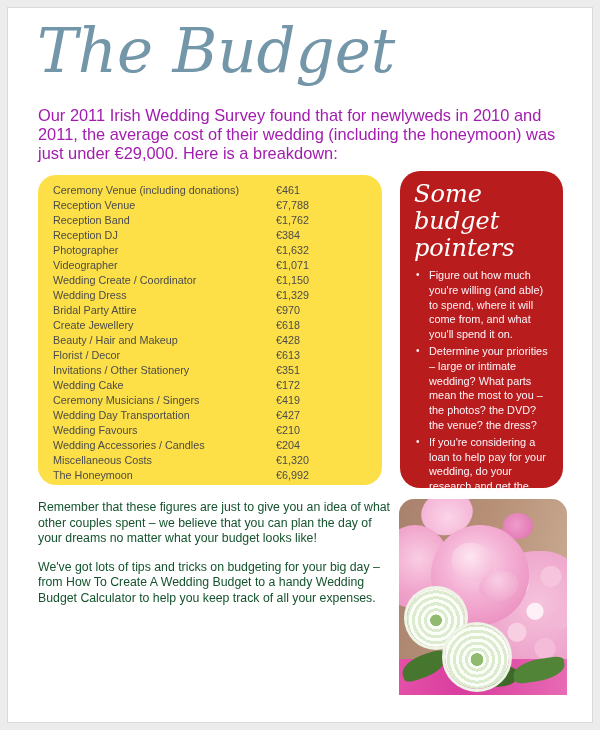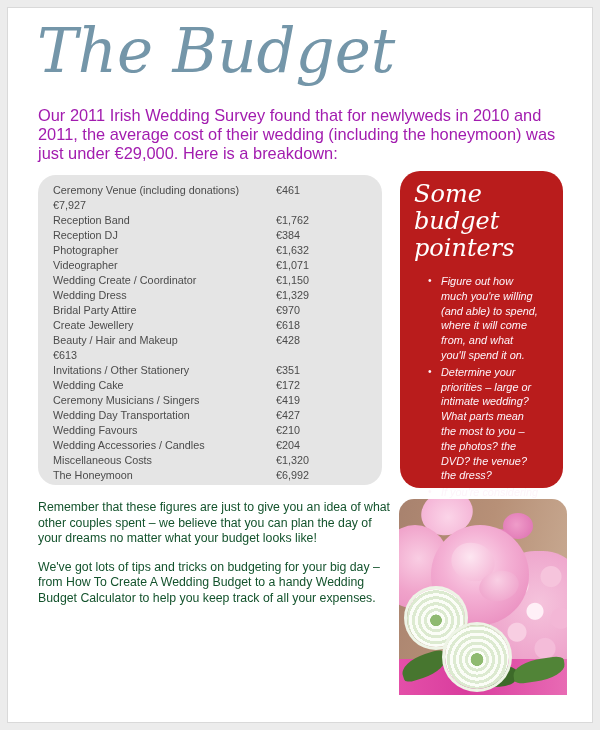--- a/index.html
+++ b/index.html
@@ -20,21 +20,21 @@
     font-size:61px;line-height:50px;color:#7496a9;
     letter-spacing:0px;
   }
   .intro{
     position:absolute;left:30px;top:98px;margin:0;width:534px;
     font-size:16.4px;line-height:19px;color:#a21caf;
   }
   
   .table-box{
     position:absolute;left:30px;top:167px;width:344px;height:310px;
-    background:#e5e5e5;border-radius:18px;
+    background:#fde047;border-radius:18px;
     padding:8px 0 0 15px;box-sizing:border-box;
   }
   .row{display:flex;height:15px;align-items:center;}
   .row .item{
     width:223px;font-size:10.8px;color:#4b4b4b;line-height:15px;
     white-space:nowrap;
   }
   .row .cost{
     flex:1;font-size:10.8px;color:#4b4b4b;line-height:15px;
   }
@@ -44,21 +44,21 @@
     background:#b91c1c;border-radius:20px;
     padding:10px 12px 0 14px;box-sizing:border-box;
   }
   .pointers-heading{
     margin:0 0 6px 0;
     font-family:"DejaVu Serif","Liberation Serif",serif;
     font-style:italic;font-weight:400;
     font-size:24px;line-height:27px;color:#ffffff;
   }
   .pointers-list{
-    margin:12px;padding:0;list-style:none;font-style:italic;
+    margin:0;padding:0;list-style:none;
   }
   .pointers-list li{
     position:relative;
     padding-left:15px;margin-bottom:2px;
     font-size:10.9px;line-height:14.8px;color:#fdf4fa;
   }
   .pointers-list li::before{
     content:"•";position:absolute;left:2px;top:0;
     font-size:10px;color:#fdf4fa;
   }
@@ -120,21 +120,22 @@
   <h1 class="title">The Budget</h1>
 
   <p class="intro">Our 2011 Irish Wedding Survey found that for newlyweds in 2010 and 2011, the average cost of their wedding (including the honeymoon) was just under €29,000. Here is a breakdown:</p>
 
   <div class="table-box">
       <div class="row">
         <span class="item">Ceremony Venue (including donations)</span>
         <span class="cost">€461</span>
       </div>
       <div class="row">
-        <span class="cost">€7,927</span>
+        <span class="item">Reception Venue</span>
+        <span class="cost">€7,788</span>
       </div>
       <div class="row">
         <span class="item">Reception Band</span>
         <span class="cost">€1,762</span>
       </div>
       <div class="row">
         <span class="item">Reception DJ</span>
         <span class="cost">€384</span>
       </div>
       <div class="row">
@@ -159,20 +160,21 @@
       </div>
       <div class="row">
         <span class="item">Create Jewellery</span>
         <span class="cost">€618</span>
       </div>
       <div class="row">
         <span class="item">Beauty / Hair and Makeup</span>
         <span class="cost">€428</span>
       </div>
       <div class="row">
+        <span class="item">Florist / Decor</span>
         <span class="cost">€613</span>
       </div>
       <div class="row">
         <span class="item">Invitations / Other Stationery</span>
         <span class="cost">€351</span>
       </div>
       <div class="row">
         <span class="item">Wedding Cake</span>
         <span class="cost">€172</span>
       </div>

